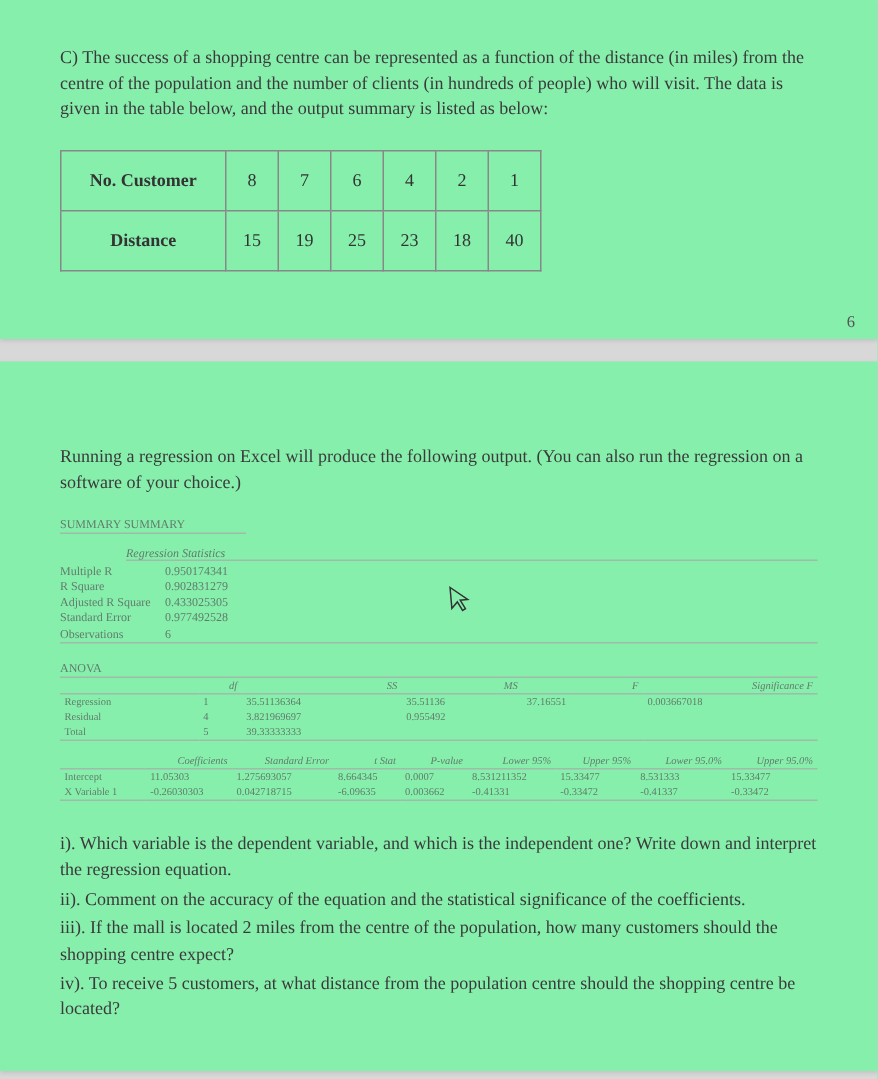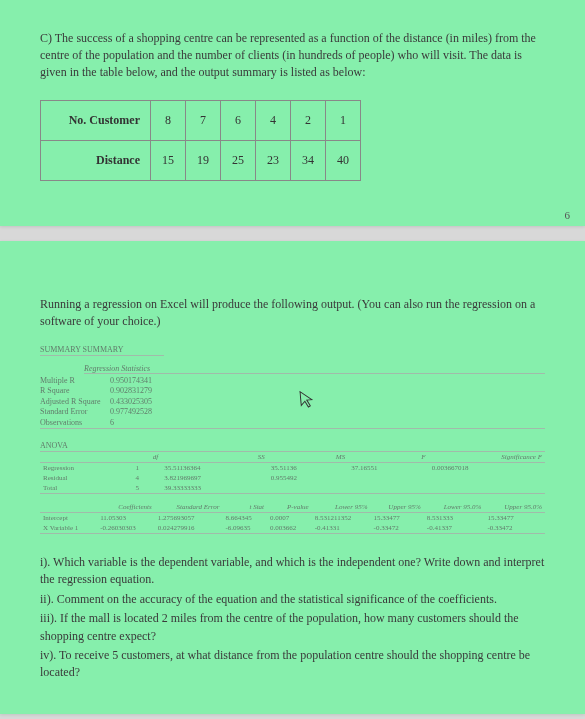--- a/index.html
+++ b/index.html
@@ -35,21 +35,21 @@
     .data-table td, .data-table th {
       border: 1px solid #888;
       padding: 12px 10px;
       text-align: center;
       font-size: 12px;
       min-width: 35px;
     }
     .data-table .label-cell {
       font-weight: bold;
       padding: 12px 10px;
-      text-align: right;
+      text-align: center;
       min-width: 110px;
     }
     .page-number {
       position: absolute;
       bottom: 5px;
       right: 15px;
       font-size: 11px;
       color: #555;
     }
     .section2 {
@@ -159,21 +159,21 @@
       <td>4</td>
       <td>2</td>
       <td>1</td>
     </tr>
     <tr>
       <td class="label-cell">Distance</td>
       <td>15</td>
       <td>19</td>
       <td>25</td>
       <td>23</td>
-      <td>34</td>
+      <td>18</td>
       <td>40</td>
     </tr>
   </tbody>
     </table>
   <div class="page-number">6</div>
 </div>
 
 <div class="page-section section2">
   <p class="running-text">Running a regression on Excel will produce the following output. (You can also run the regression on a software of your choice.)</p>
 
@@ -273,21 +273,21 @@
               <td>8.664345</td>
               <td>0.0007</td>
               <td>8.531211352</td>
               <td>15.33477</td>
               <td>8.531333</td>
               <td>15.33477</td>
             </tr>
           <tr>
               <td>X Variable 1</td>
               <td>-0.26030303</td>
-              <td>0.024279916</td>
+              <td>0.042718715</td>
               <td>-6.09635</td>
               <td>0.003662</td>
               <td>-0.41331</td>
               <td>-0.33472</td>
               <td>-0.41337</td>
               <td>-0.33472</td>
             </tr>
         </tbody>
       </table>
     </div>

